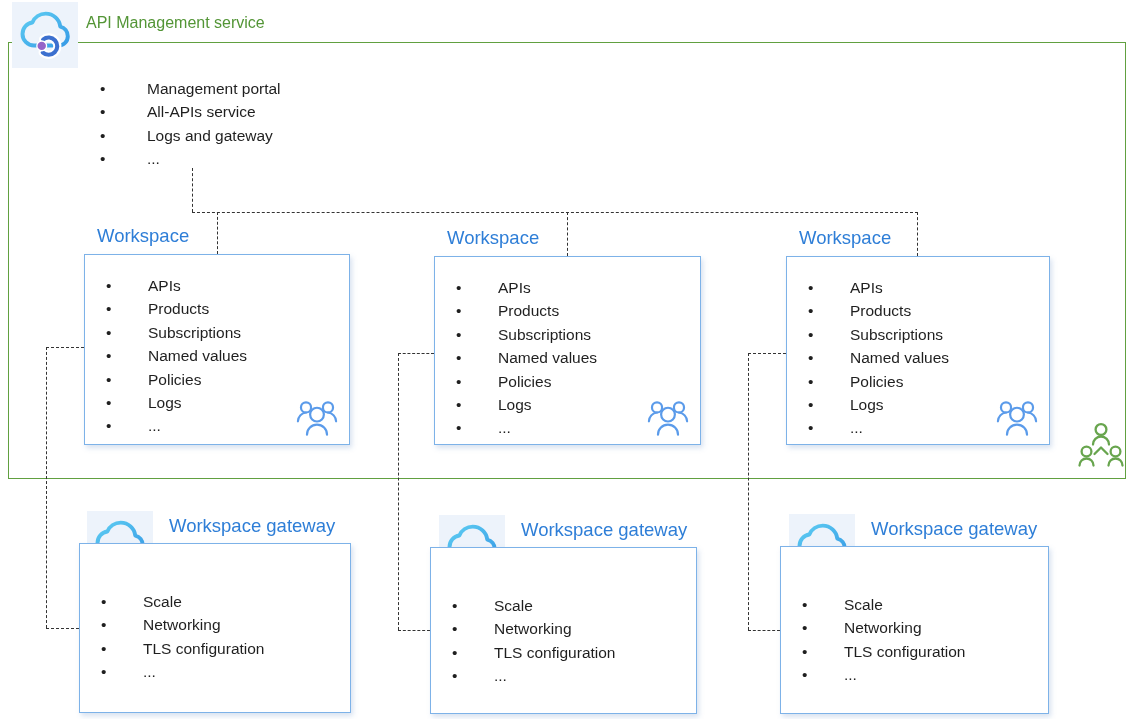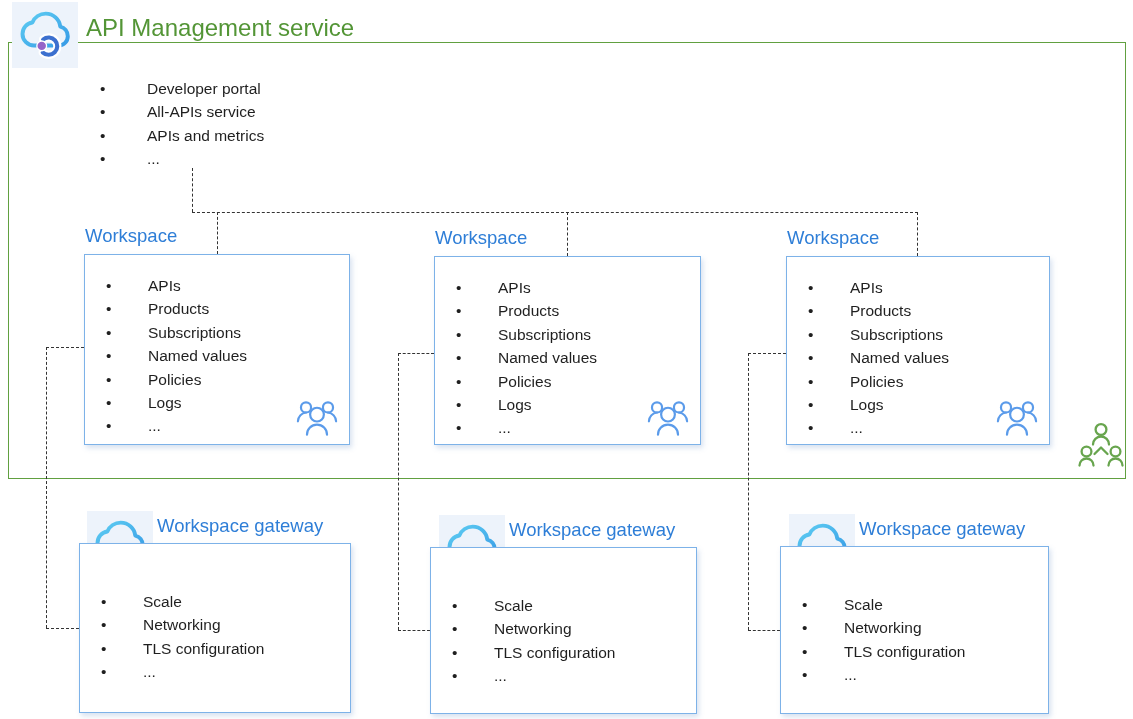--- a/index.html
+++ b/index.html
@@ -18,24 +18,24 @@
   }
   .w1 { left:84px;  top:254px; width:266px; height:191px; }
   .w2 { left:434px; top:256px; width:267px; height:189px; }
   .w3 { left:786px; top:256px; width:264px; height:189px; }
   .g1 { left:79px;  top:543px; width:272px; height:170px; }
   .g2 { left:430px; top:547px; width:267px; height:167px; }
   .g3 { left:780px; top:546px; width:269px; height:168px; }
 
   
   .service-title {
-    position:absolute; left:86px; top:14px; font-size:24px; line-height:1.15;
+    position:absolute; left:86px; top:14px; font-size:16px; line-height:1.15;
     color:#539536;
   }
-  .blue-title { position:absolute; font-size:18.5px; line-height:1.2; color:#2e7ed7; }
+  .blue-title { position:absolute; font-size:18.5px; line-height:1.2; color:#2e7ed7;margin-left:12px; }
   .w1t { left:85px;  top:225px; }
   .w2t { left:435px; top:227px; }
   .w3t { left:787px; top:227px; }
   .g1t { left:157px; top:515px; }
   .g2t { left:509px; top:519px; }
   .g3t { left:859px; top:518px; }
 
   
   .list { list-style:none; margin:0; padding:0; }
   .list li { display:flex; line-height:23.4px; font-size:15.5px; color:#1f1f1f; }
@@ -115,29 +115,29 @@
       <path d="M30 36.8 A9.2 9.2 0 1 1 29.6 50.6" fill="none" stroke="#ffffff" stroke-width="9" stroke-linecap="round"></path>
       <path d="M30 36.8 A9.2 9.2 0 1 1 29.6 50.6" fill="none" stroke="#3c70cf" stroke-width="4.4" stroke-linecap="round"></path>
       <circle cx="28.5" cy="43.6" r="5.2" fill="#9663c8" stroke="#ffffff" stroke-width="1.4"></circle>
     </svg>
   </div>
   <div class="service-title">API Management service</div>
 
   <ul class="list service-list">
     <li>
         <span class="bullet">•</span>
-        <span>Developer portal</span>
+        <span>Management portal</span>
       </li>
     <li>
         <span class="bullet">•</span>
         <span>All-APIs service</span>
       </li>
     <li>
         <span class="bullet">•</span>
-        <span>APIs and metrics</span>
+        <span>Logs and gateway</span>
       </li>
     <li>
         <span class="bullet">•</span>
         <span>...</span>
       </li>
   </ul>
 
   <div class="blue-title w1t">Workspace</div>
   <div class="blue-title w2t">Workspace</div>
   <div class="blue-title w3t">Workspace</div>

